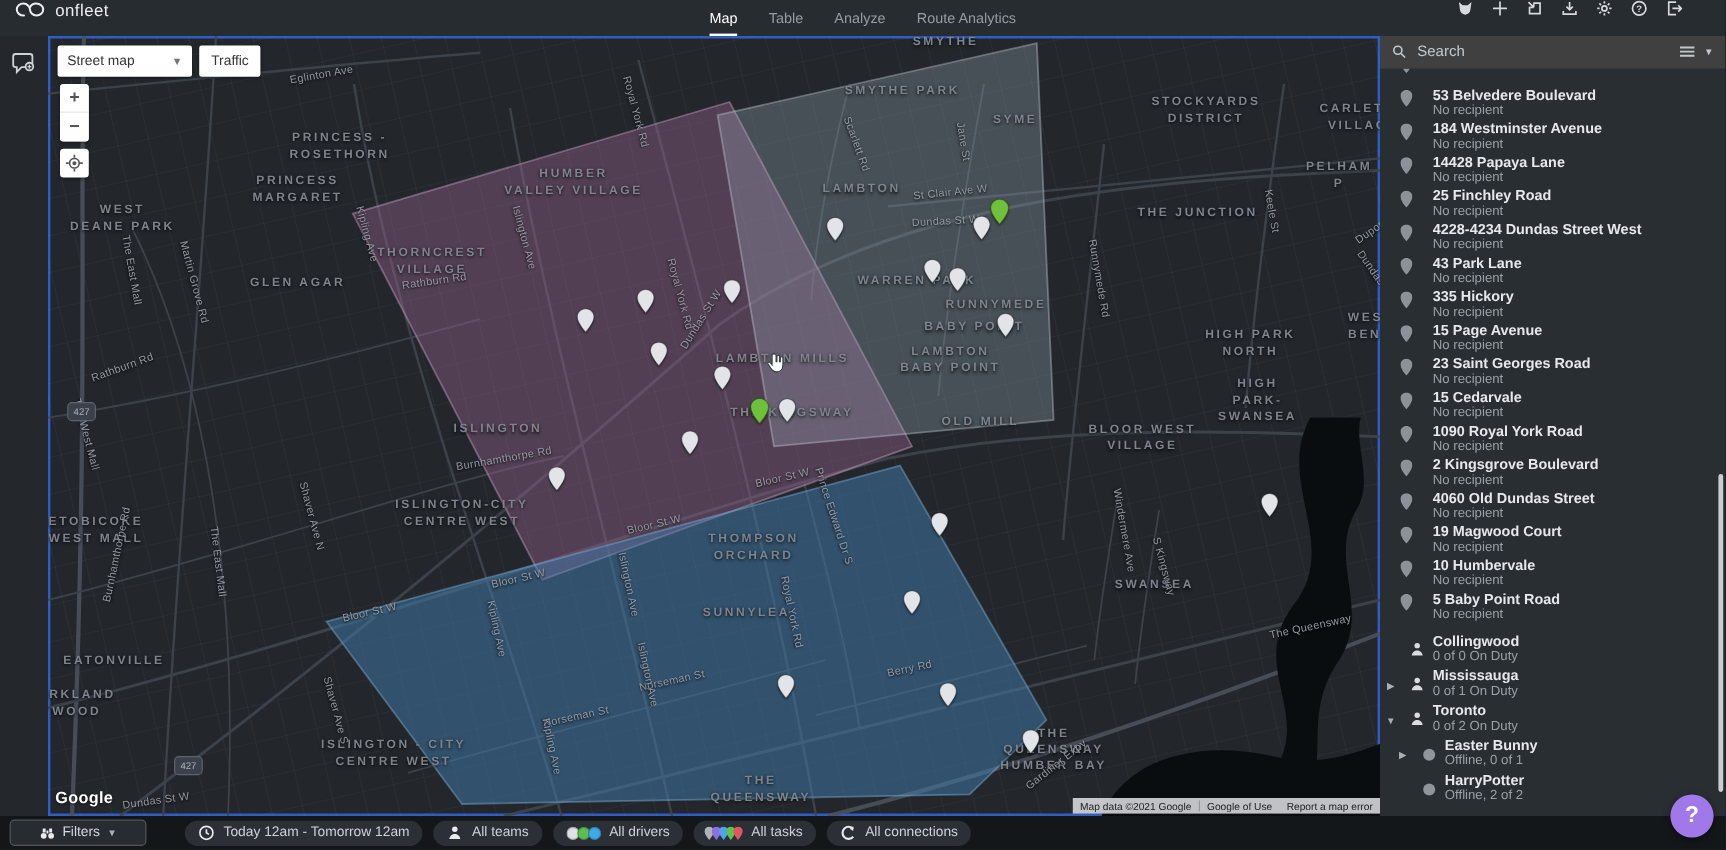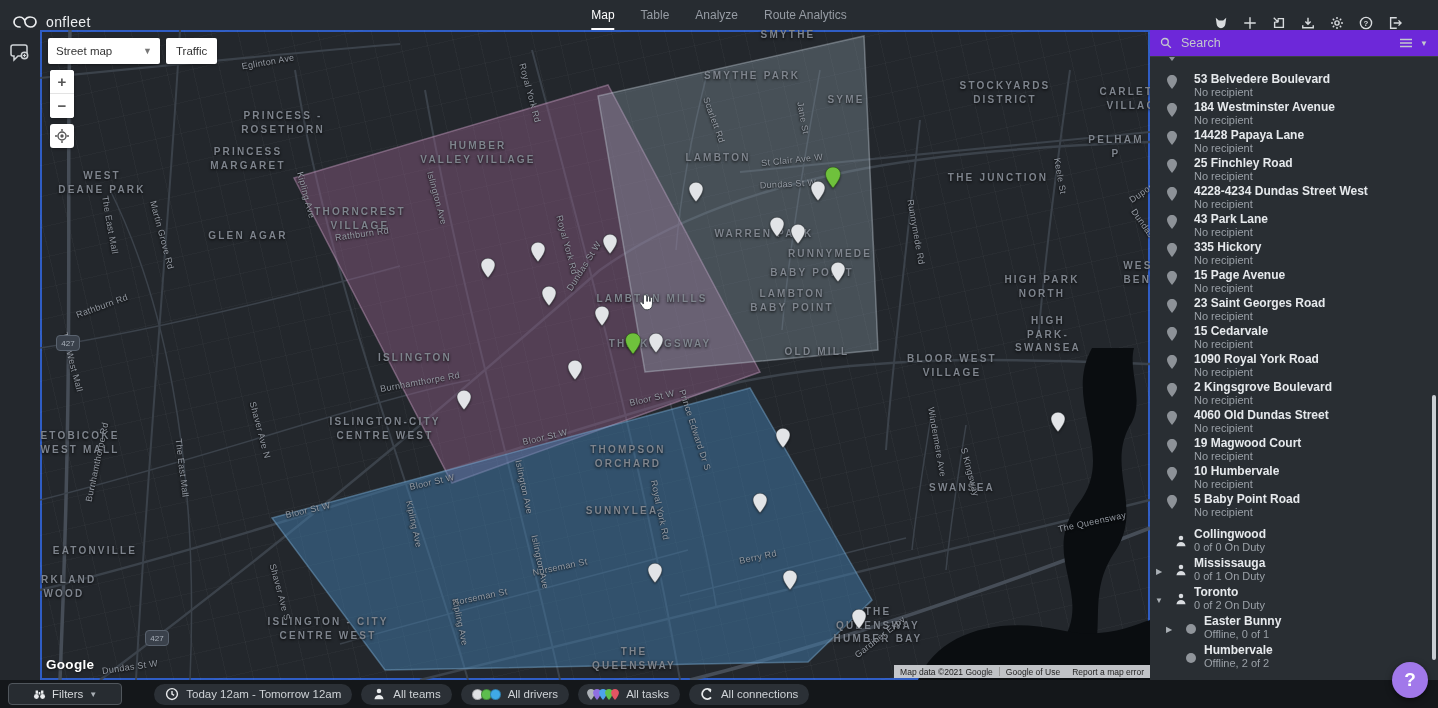--- a/index.html
+++ b/index.html
@@ -4,21 +4,21 @@
 <style>
   html,body{margin:0;padding:0;}
   body{
     width:1438px;height:708px;position:relative;overflow:hidden;
     background:#16181b;font-family:"Liberation Sans",sans-serif;
     -webkit-font-smoothing:antialiased;
   }
   
   .navbar{
     position:absolute;left:0;top:0;width:1438px;height:30px;
-    background:#272c31;display:flex;align-items:flex-end;z-index:60;
+    background:#272c31;display:flex;align-items:flex-start;z-index:60;
   }
   .brand{display:flex;align-items:center;gap:8px;padding-left:12px;}
   .brand svg{display:block;}
   .brand-name{color:#eceef0;font-size:14px;letter-spacing:.4px;}
   .nav-tabs{position:absolute;left:50%;transform:translateX(-50%);top:0;height:30px;display:flex;gap:26px;align-items:stretch;}
   .nav-tab{display:flex;align-items:center;font-size:12px;color:#969ca4;cursor:pointer;border-bottom:2px solid transparent;padding-top:2px;}
   .nav-tab.active{color:#fff;border-bottom-color:#fff;}
   .nav-actions{margin-left:auto;display:flex;align-items:center;gap:15px;padding-right:36px;}
   .nav-icon{width:14px;height:14px;color:#d8dbde;display:inline-flex;cursor:pointer;}
   .nav-icon svg{width:14px;height:14px;}
@@ -94,21 +94,21 @@
   }
   .attribution{
     position:absolute;right:0;bottom:2px;height:13px;background:rgba(225,227,230,.85);
     display:flex;align-items:center;gap:0;z-index:24;font-size:8.5px;color:#222;
   }
   .attribution span{padding:0 6px;white-space:nowrap;}
   .attribution .sep{width:1px;height:9px;background:#999;padding:0;}
   
   .sidebar{position:absolute;left:1150px;top:30px;width:288px;height:650px;background:#292e33;z-index:45;overflow:hidden;}
   .search-row{
-    position:relative;z-index:5;height:27px;background:#6d28d9;border-bottom:1px solid #3a4045;
+    position:relative;z-index:5;height:27px;background:#404040;border-bottom:1px solid #3a4045;
     display:flex;align-items:center;gap:7px;padding:0 10px;box-sizing:border-box;
   }
   .search-row input{
     flex:1;background:transparent;border:none;outline:none;color:#dfe3e6;font-size:12.5px;
     font-family:"Liberation Sans",sans-serif;
   }
   .search-row input::placeholder{color:#c3c8cd;}
   .side-icon{color:#c3c8cd;display:inline-flex;cursor:pointer;}
   .list-scroll{position:absolute;left:0;right:0;top:27px;bottom:0;overflow:hidden;}
   .task-row{display:flex;align-items:flex-start;height:28px;cursor:pointer;}
@@ -719,21 +719,21 @@
             <div class="t-title">Easter Bunny</div>
             <div class="t-sub">Offline, 0 of 1</div>
           </span>
         </div>
         <div class="driver-row">
           <span class="tree-arrow"></span>
           <span class="driver-dot">
             <i></i>
           </span>
           <span class="t-main">
-            <div class="t-title">Humbervale</div>
+            <div class="t-title">HarryPotter</div>
             <div class="t-sub">Offline, 2 of 2</div>
           </span>
         </div>
       </div>
   </div>
   <div class="scroll-thumb"></div>
 </aside>
 
 <button class="help-fab">?</button>
 

